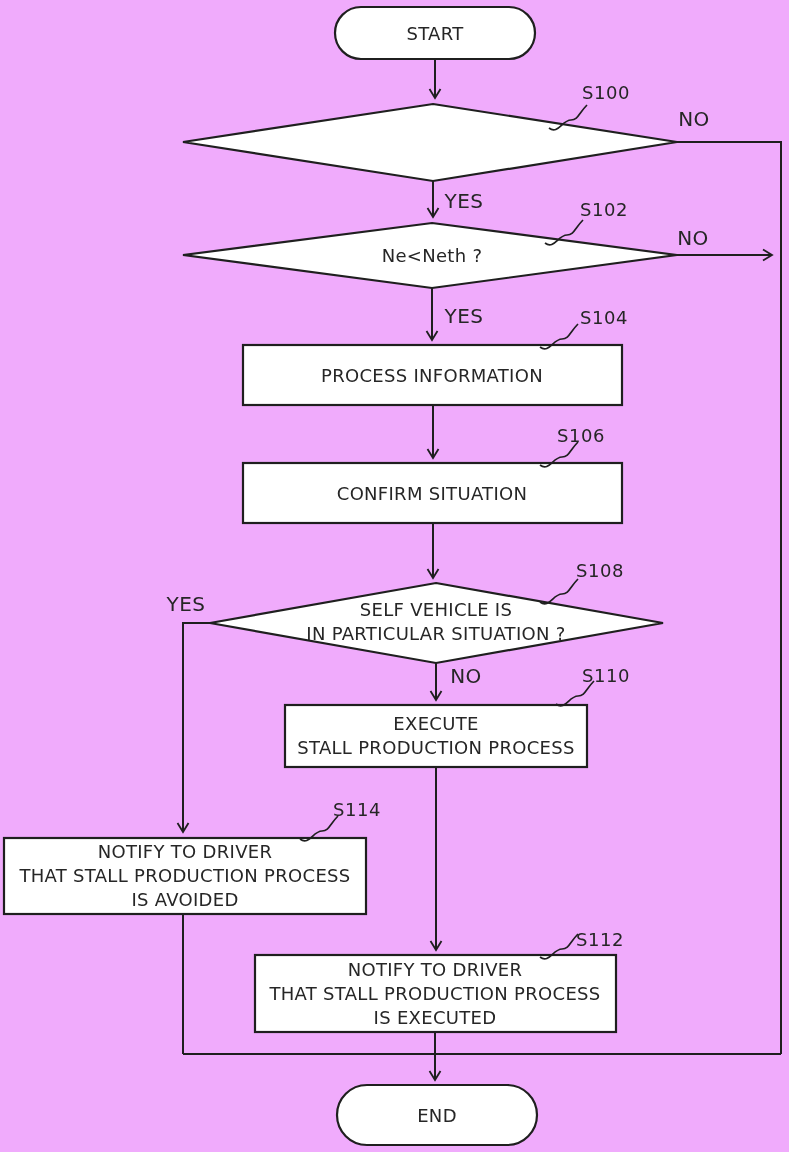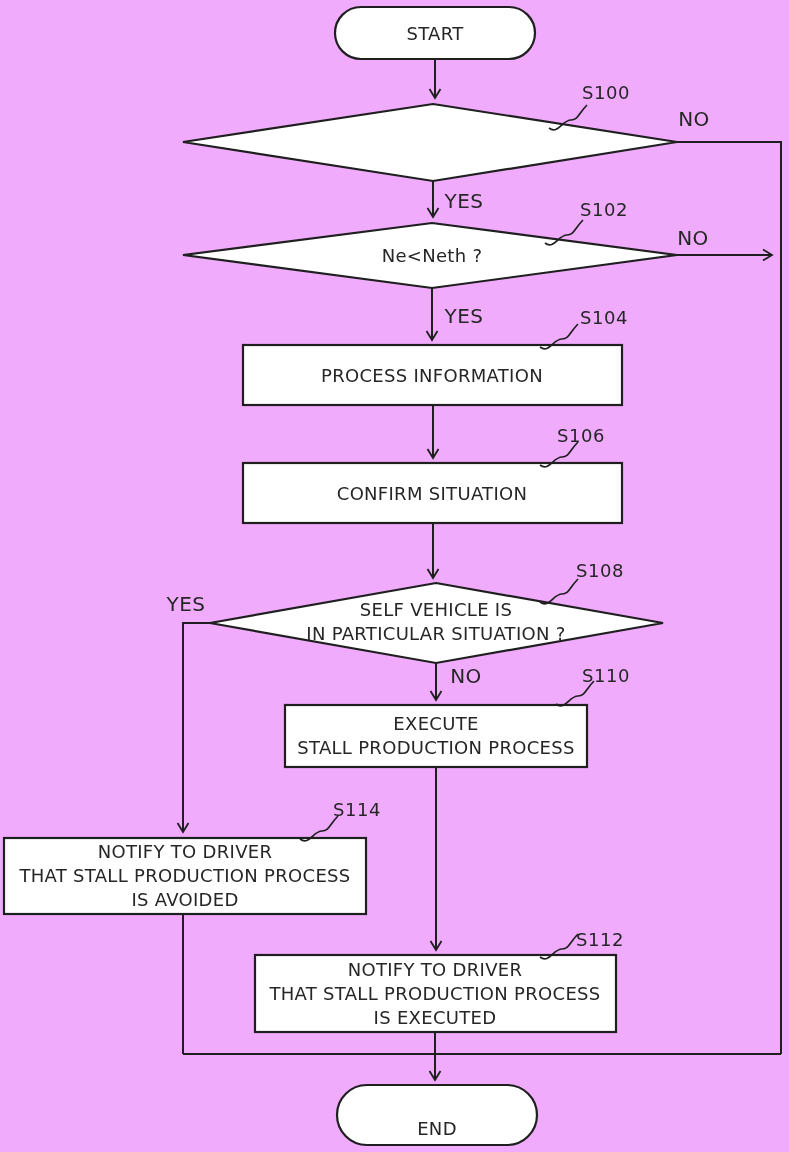--- a/index.html
+++ b/index.html
@@ -118,15 +118,15 @@
   </div>
   <div class="txt step-label" style="left:357px; top:809px;">S114</div>
 
   <div class="txt node-text" style="left:435px; top:994px;">
     <div>NOTIFY TO DRIVER</div>
     <div>THAT STALL PRODUCTION PROCESS</div>
     <div>IS EXECUTED</div>
   </div>
   <div class="txt step-label" style="left:600px; top:927px;margin-top:12px;">S112</div>
 
-  <div class="txt node-text" style="left:437px; top:1116px;margin-top:13px;">END</div>
+  <div class="txt node-text" style="left:437px; top:1116px;">END</div>
 
 </div>
 
 </body></html>

